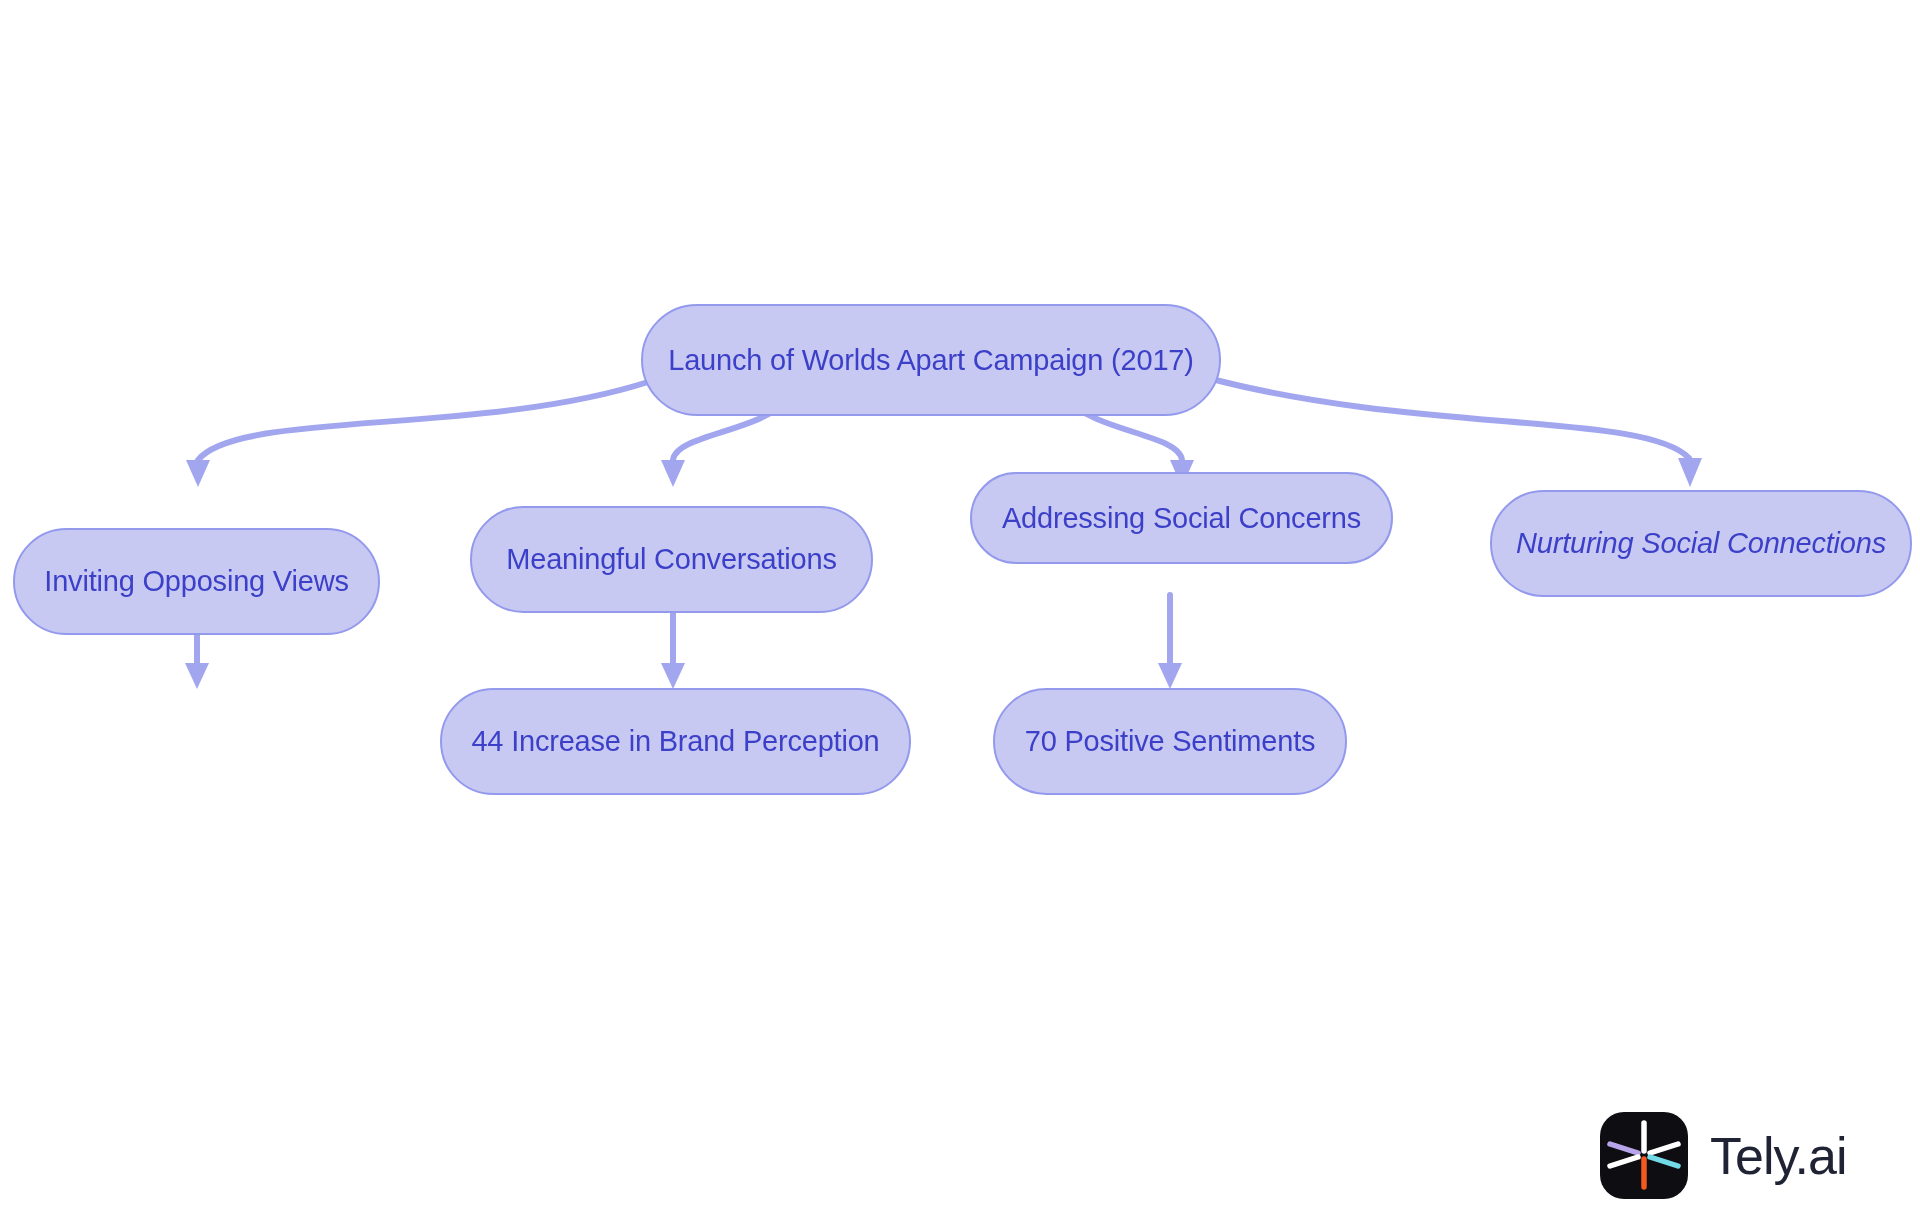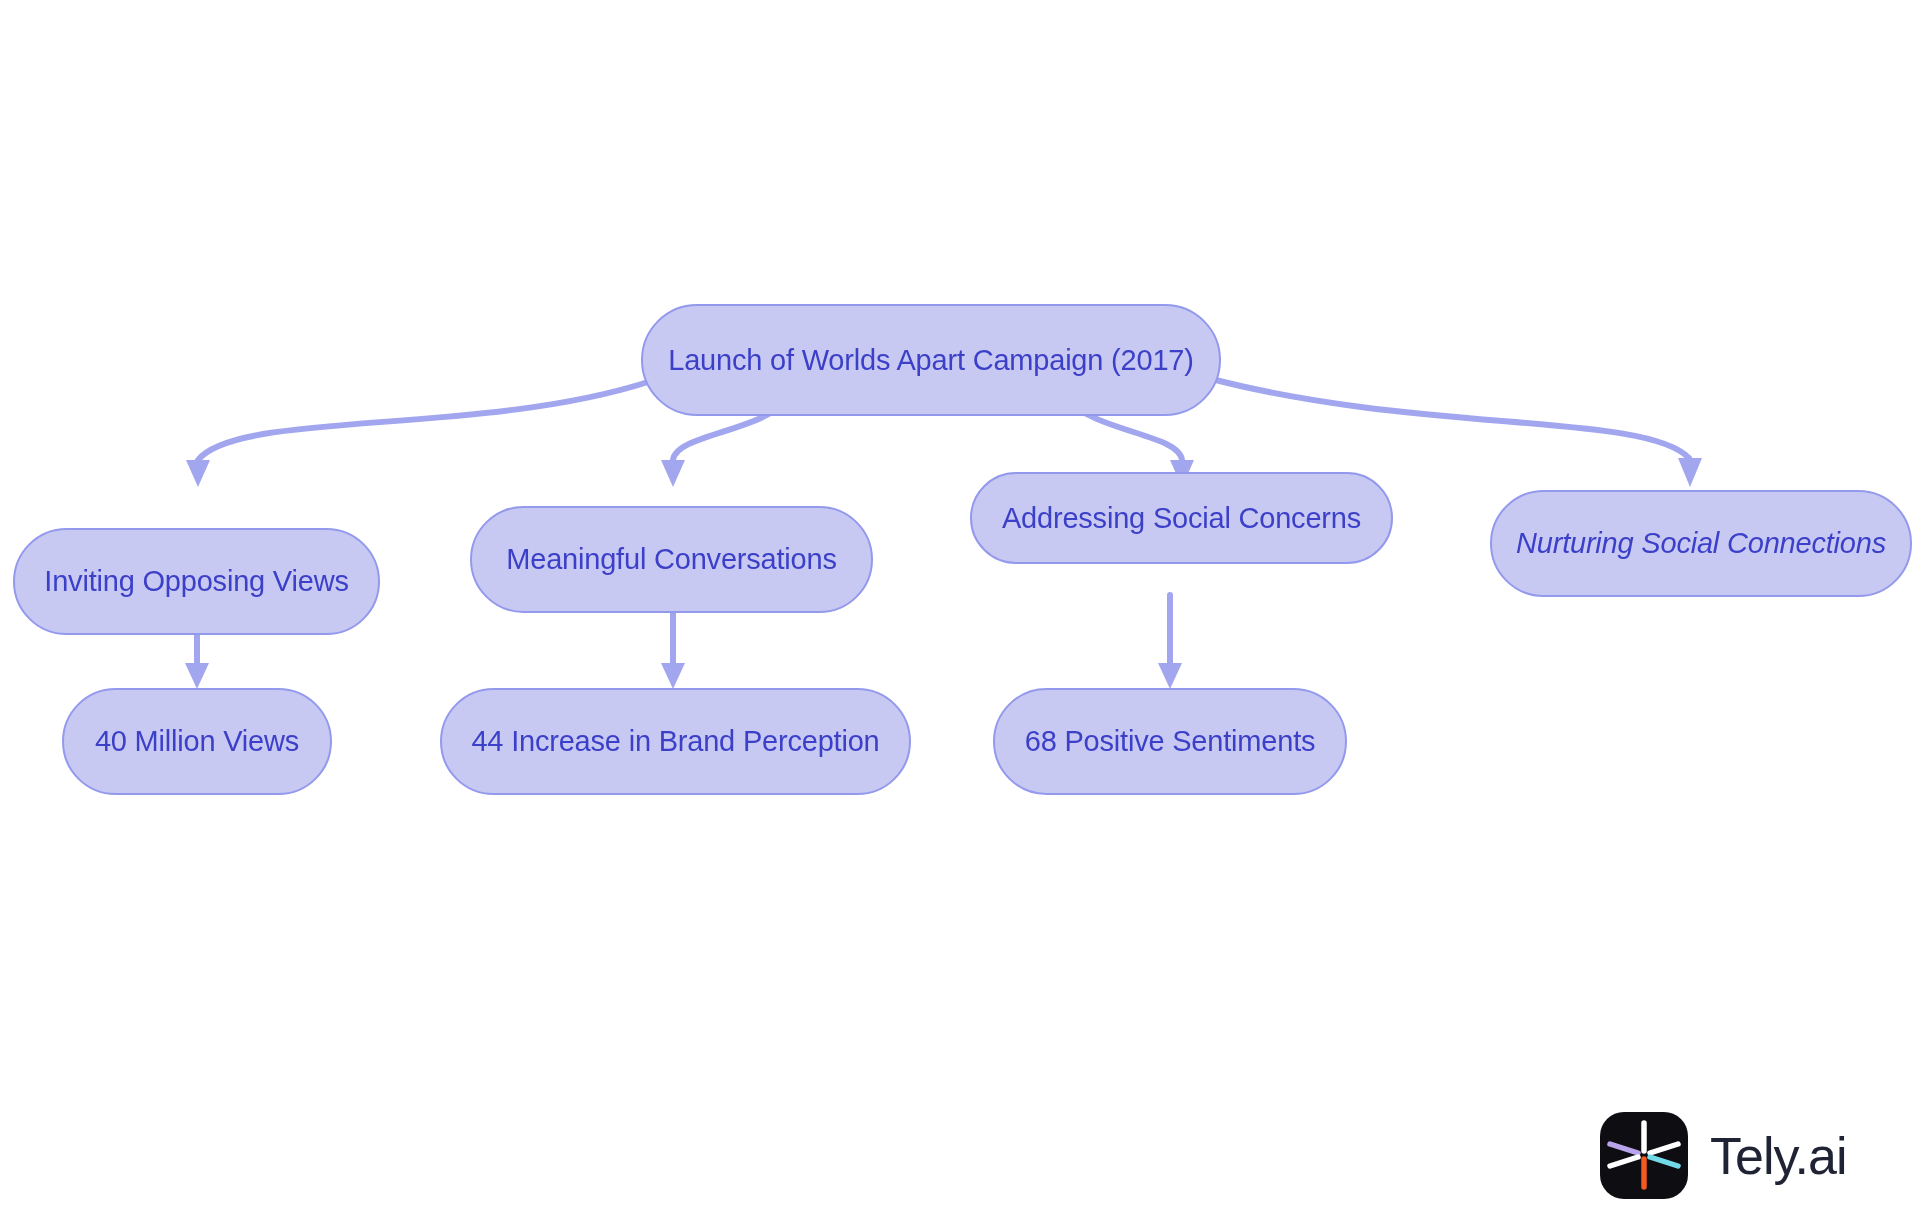--- a/index.html
+++ b/index.html
@@ -100,28 +100,25 @@
   <div class="node node-b2">
     <span>Meaningful Conversations</span>
   </div>
   <div class="node node-b3">
     <span>Addressing Social Concerns</span>
   </div>
   <div class="node node-b4">
     <span>Nurturing Social Connections</span>
   </div>
 
-  <div class="node node-l1">
-    <span>40 Million Views</span>
-  </div>
   <div class="node node-l2">
     <span>44 Increase in Brand Perception</span>
   </div>
   <div class="node node-l3">
-    <span>68 Positive Sentiments</span>
+    <span>70 Positive Sentiments</span>
   </div>
 
   <div class="logo">
     <div class="logo-icon">
       <svg width="88" height="87" viewBox="0 0 88 87" fill="none" xmlns="http://www.w3.org/2000/svg">
         <g stroke-width="5.5" stroke-linecap="round">
           <line x1="44" y1="11" x2="44" y2="39" stroke="#ffffff"></line>
           <line x1="44" y1="47" x2="44" y2="75" stroke="#f4591f"></line>
           <line x1="38" y1="41" x2="10" y2="32" stroke="#b7a4ea"></line>
           <line x1="38" y1="45" x2="10" y2="54" stroke="#ffffff"></line>

